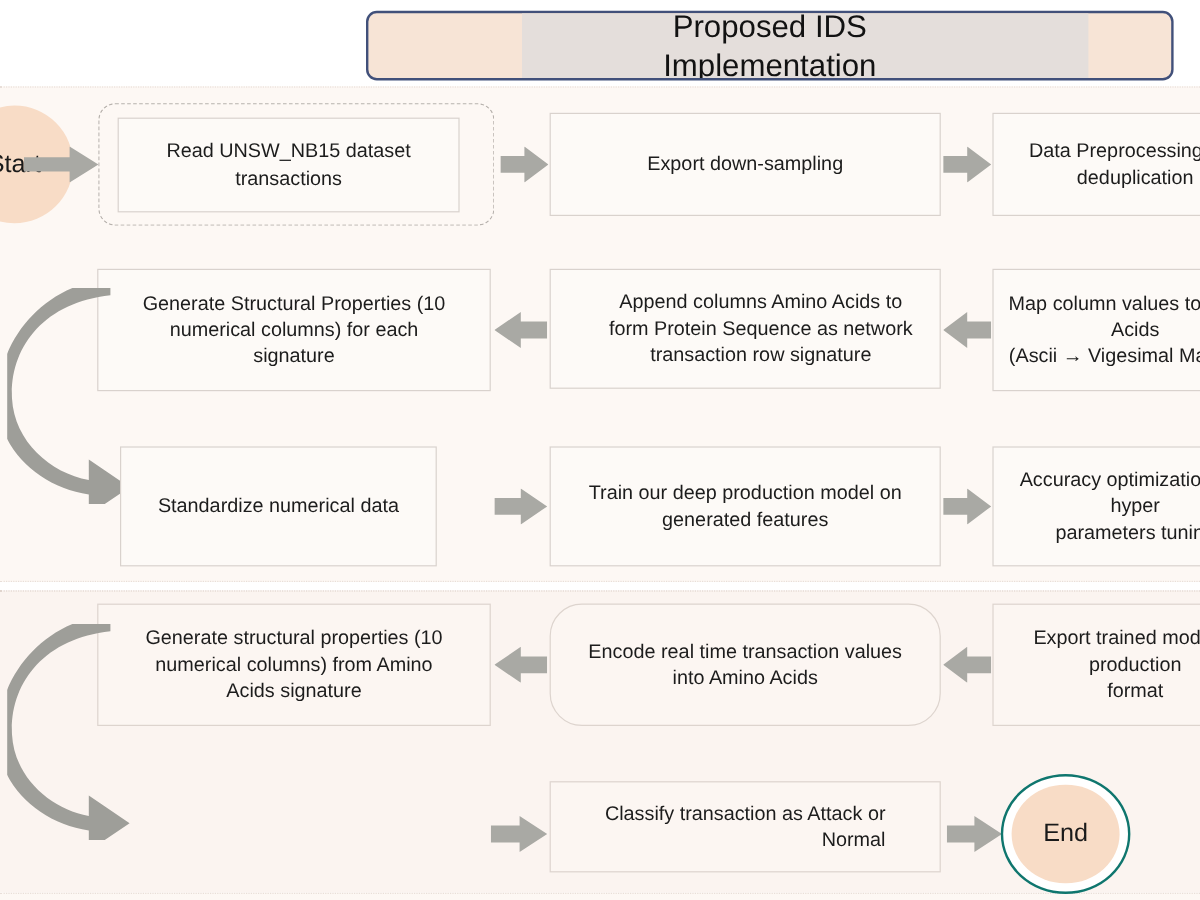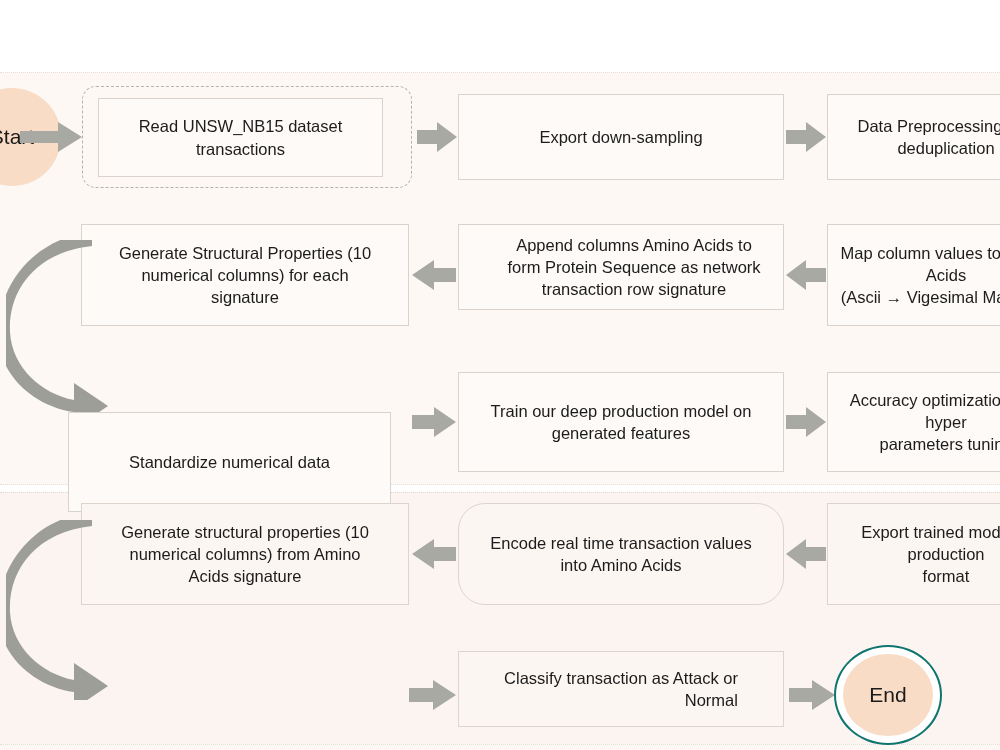--- a/index.html
+++ b/index.html
@@ -111,20 +111,25 @@
 </head>
 <body>
 
 <div id="page">
 
   <div class="band-top"></div>
   <div class="band-phase1"></div>
   <div class="band-phase2"></div>
   <div class="band-bottom"></div>
 
+  <div class="title-banner">
+    <div class="title-seg-gray"></div>
+    <div class="title-text">Proposed IDS
+Implementation</div>
+  </div>
 
   <div class="terminator" id="start-node">
     <div class="inner">Start</div>
   </div>
 
   <div class="dashed-group"></div>
 
   <div class="pbox" style="left:98px; top:98px; width:285px; height:79px;">Read UNSW_NB15 dataset
 transactions</div>
 
@@ -146,21 +151,21 @@
   <span class="arrow-r" style="left:786px; top:122px; width:40px;">
     <svg width="40" height="30" viewBox="0 0 40 30">
         <path d="M0 8 H20 V0 L40 15 L20 30 V22 H0 Z" fill="#a9a9a4"></path>
       </svg>
   </span>
 
   <div class="pbox" style="left:81px; top:224px; width:328px; height:102px;">Generate Structural Properties (10
 numerical columns) for each
 signature</div>
 
-  <div class="pbox" style="left:458px; top:224px; width:326px; height:86px;padding-left:36px;">Append columns Amino Acids to
+  <div class="pbox" style="left:458px; top:224px; width:326px; height:100px;padding-left:36px;">Append columns Amino Acids to
 form Protein Sequence as network
 transaction row signature</div>
 
   <div class="pbox" style="left:827px; top:224px; width:238px; height:102px;">Map column values to Amino
 Acids
 (Ascii → Vigesimal Mapping)</div>
 
   <span class="arrow-l" style="left:412px; top:260px; width:44px;">
     <svg width="44" height="30" viewBox="0 0 44 30">
         <path d="M44 8 H22 V0 L0 15 L22 30 V22 H44 Z" fill="#a9a9a4"></path>
@@ -187,21 +192,21 @@
 
       <path d="M86 6
                C 30 12, 2 50, 4 92
                C 6 128, 36 154, 68 160
                L 68 143 L 102 166 L 68 189 L 68 172
                C 26 166, -10 132, -8 90
                C -6 44, 28 -2, 86 -8 Z" fill="#9e9e99"></path>
     </svg>
   </div>
 
-  <div class="pbox" style="left:68px; top:372px; width:323px; height:100px;margin-top:40px;">Standardize numerical data</div>
+  <div class="pbox" style="left:100px; top:372px; width:264px; height:100px;">Standardize numerical data</div>
 
   <div class="pbox" style="left:458px; top:372px; width:326px; height:100px;">Train our deep production model on
 generated features</div>
 
   <div class="pbox" style="left:827px; top:372px; width:238px; height:100px;">Accuracy optimization and hyper
 parameters tuning</div>
 
   <span class="arrow-r" style="left:412px; top:407px; width:44px;">
     <svg width="44" height="30" viewBox="0 0 44 30">
         <path d="M0 8 H22 V0 L44 15 L22 30 V22 H0 Z" fill="#a9a9a4"></path>

